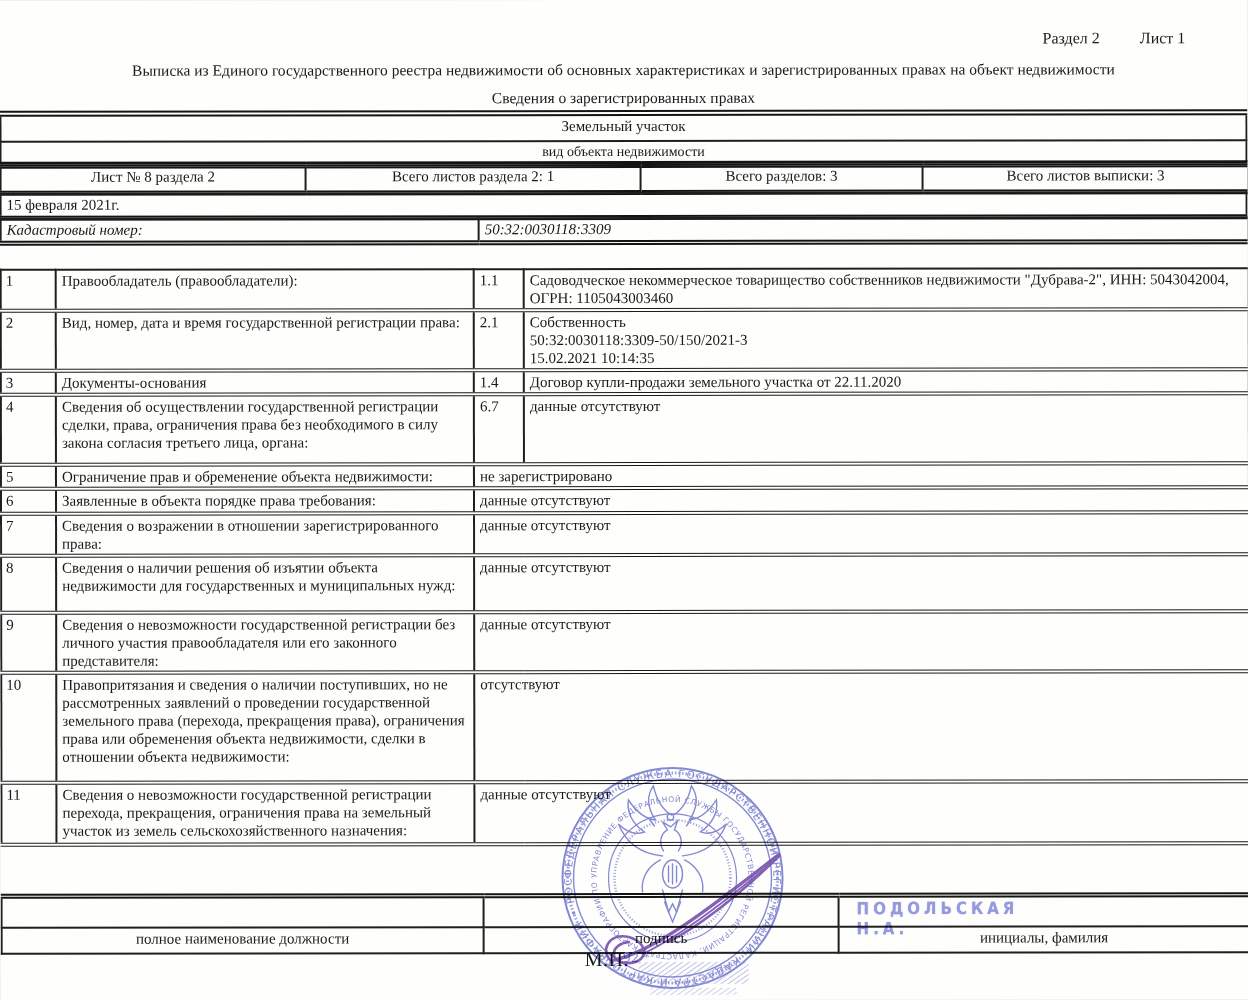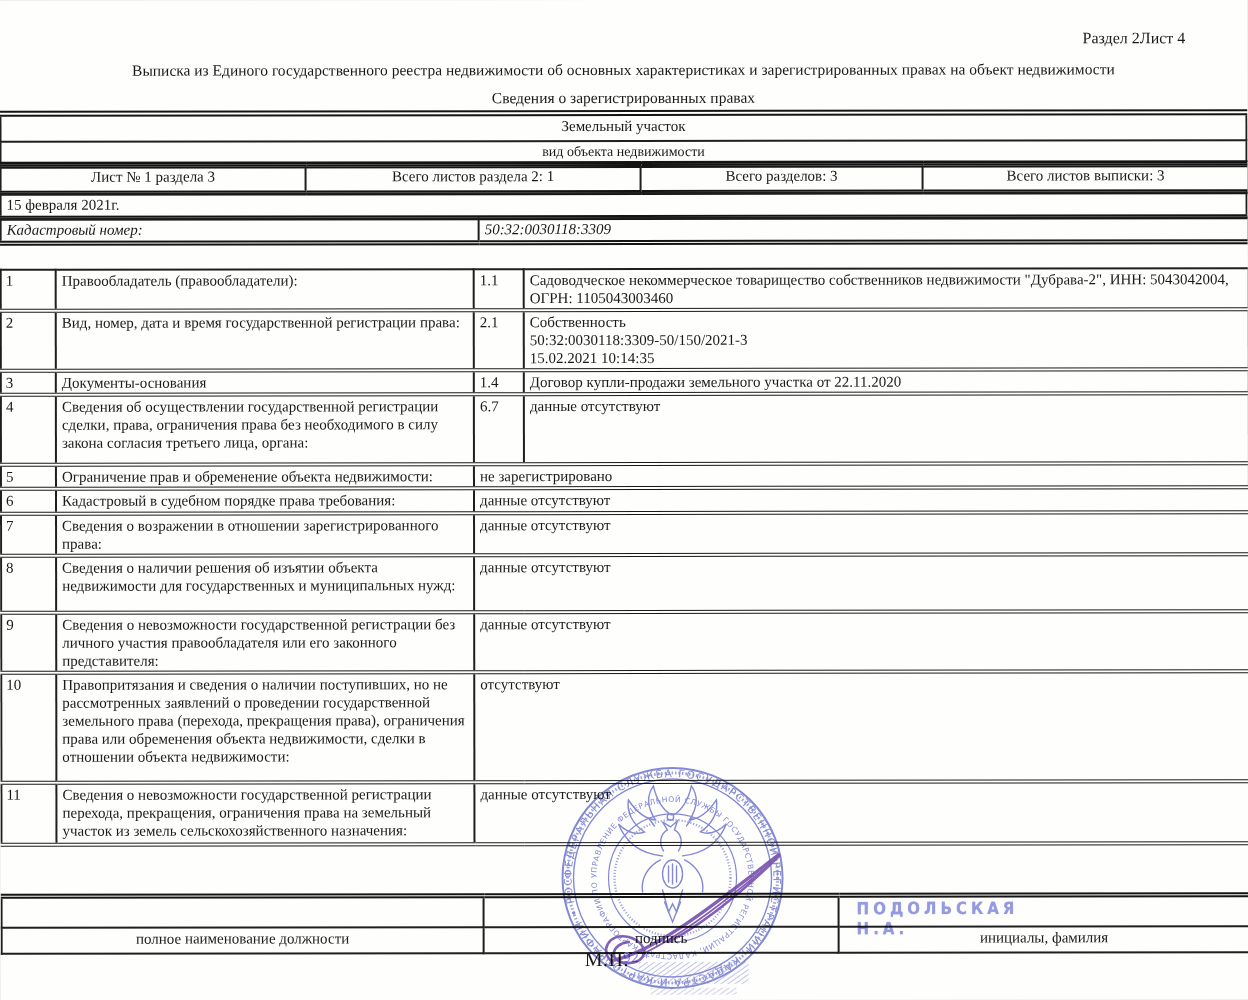--- a/index.html
+++ b/index.html
@@ -3,21 +3,21 @@
 <meta charset="utf-8">
 <style>
   html,body{margin:0;padding:0;background:#e9e9e7;}
   .page{
     position:relative;width:1248px;height:1000px;background:#fefefd;
     font-family:"Liberation Serif",serif;color:#1a1a1a;overflow:hidden;
     transform:rotate(-0.08deg);
   }
   .abs{position:absolute;}
   
-  .hdr-meta{top:30px;right:62px;font-size:16px;display:flex;}
+  .hdr-meta{top:30px;right:62px;font-size:16px;display:flex;gap:40px;}
   .doc-title{top:61px;left:0;width:100%;text-align:center;font-size:15.5px;}
   .doc-subtitle{top:89px;left:0;width:100%;text-align:center;font-size:15.5px;}
   
   table{border-collapse:collapse;table-layout:fixed;width:1248px;}
   td{padding:1px 5px;vertical-align:top;font-size:15px;line-height:18px;overflow:hidden;}
   .obj-tbl{top:110px;left:0;}
   .obj-tbl td{border-left:2px solid #1f1f1f;border-right:2px solid #1f1f1f;
     border-top:6px double #141414;border-bottom:6px double #141414;
     text-align:center;}
   .obj-tbl tr:first-child td{border-bottom:2px solid #1f1f1f;height:22px;}
@@ -49,21 +49,21 @@
     transform:scaleY(1.12);
   }
 </style>
 </head>
 <body>
 
 <div class="page">
 
   <div class="abs hdr-meta">
     <span>Раздел 2</span>
-    <span>Лист 4</span>
+    <span>Лист 1</span>
   </div>
 
   <div class="abs doc-title">Выписка из Единого государственного реестра недвижимости об основных характеристиках и зарегистрированных правах на объект недвижимости</div>
   <div class="abs doc-subtitle">Сведения о зарегистрированных правах</div>
 
   <table class="abs obj-tbl">
     <tbody>
         <tr>
       <td>Земельный участок</td>
     </tr>
@@ -75,21 +75,21 @@
 
   <table class="abs sheets-tbl">
     <colgroup>
         <col style="width:305px">
         <col style="width:335px">
         <col style="width:282px">
         <col style="width:326px">
       </colgroup>
     <tbody>
         <tr>
-      <td>Лист № 1 раздела 3</td>
+      <td>Лист № 8 раздела 2</td>
       <td>Всего листов раздела 2: 1</td>
       <td>Всего разделов: 3</td>
       <td>Всего листов выписки: 3</td>
     </tr>
   </tbody>
     </table>
 
   <table class="abs date-tbl">
     <tbody>
         <tr>
@@ -145,21 +145,21 @@
       <td>6.7</td>
       <td>данные отсутствуют</td>
     </tr>
     <tr style="height:20px">
       <td class="num">5</td>
       <td>Ограничение прав и обременение объекта недвижимости:</td>
       <td colspan="2">не зарегистрировано</td>
     </tr>
     <tr style="height:25px">
       <td class="num">6</td>
-      <td>Кадастровый в судебном порядке права требования:</td>
+      <td>Заявленные в объекта порядке права требования:</td>
       <td colspan="2">данные отсутствуют</td>
     </tr>
     <tr style="height:42px">
       <td class="num">7</td>
       <td>Сведения о возражении в отношении зарегистрированного права:</td>
       <td colspan="2">данные отсутствуют</td>
     </tr>
     <tr style="height:57px">
       <td class="num">8</td>
       <td>Сведения о наличии решения об изъятии объекта недвижимости для государственных и муниципальных нужд:</td>

